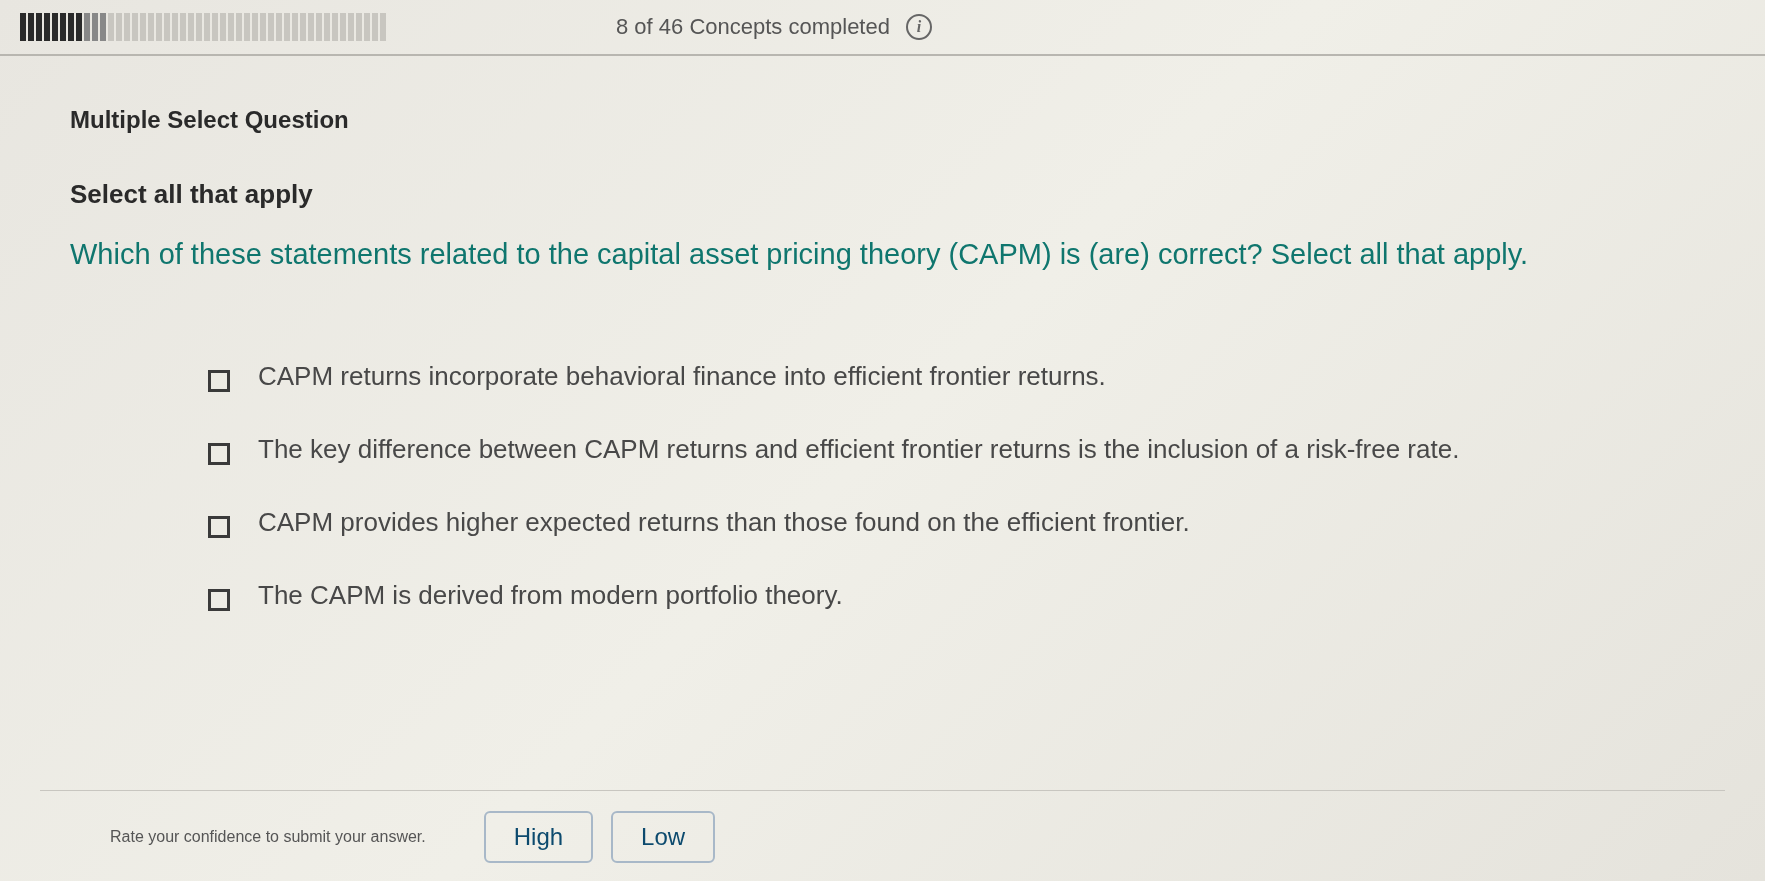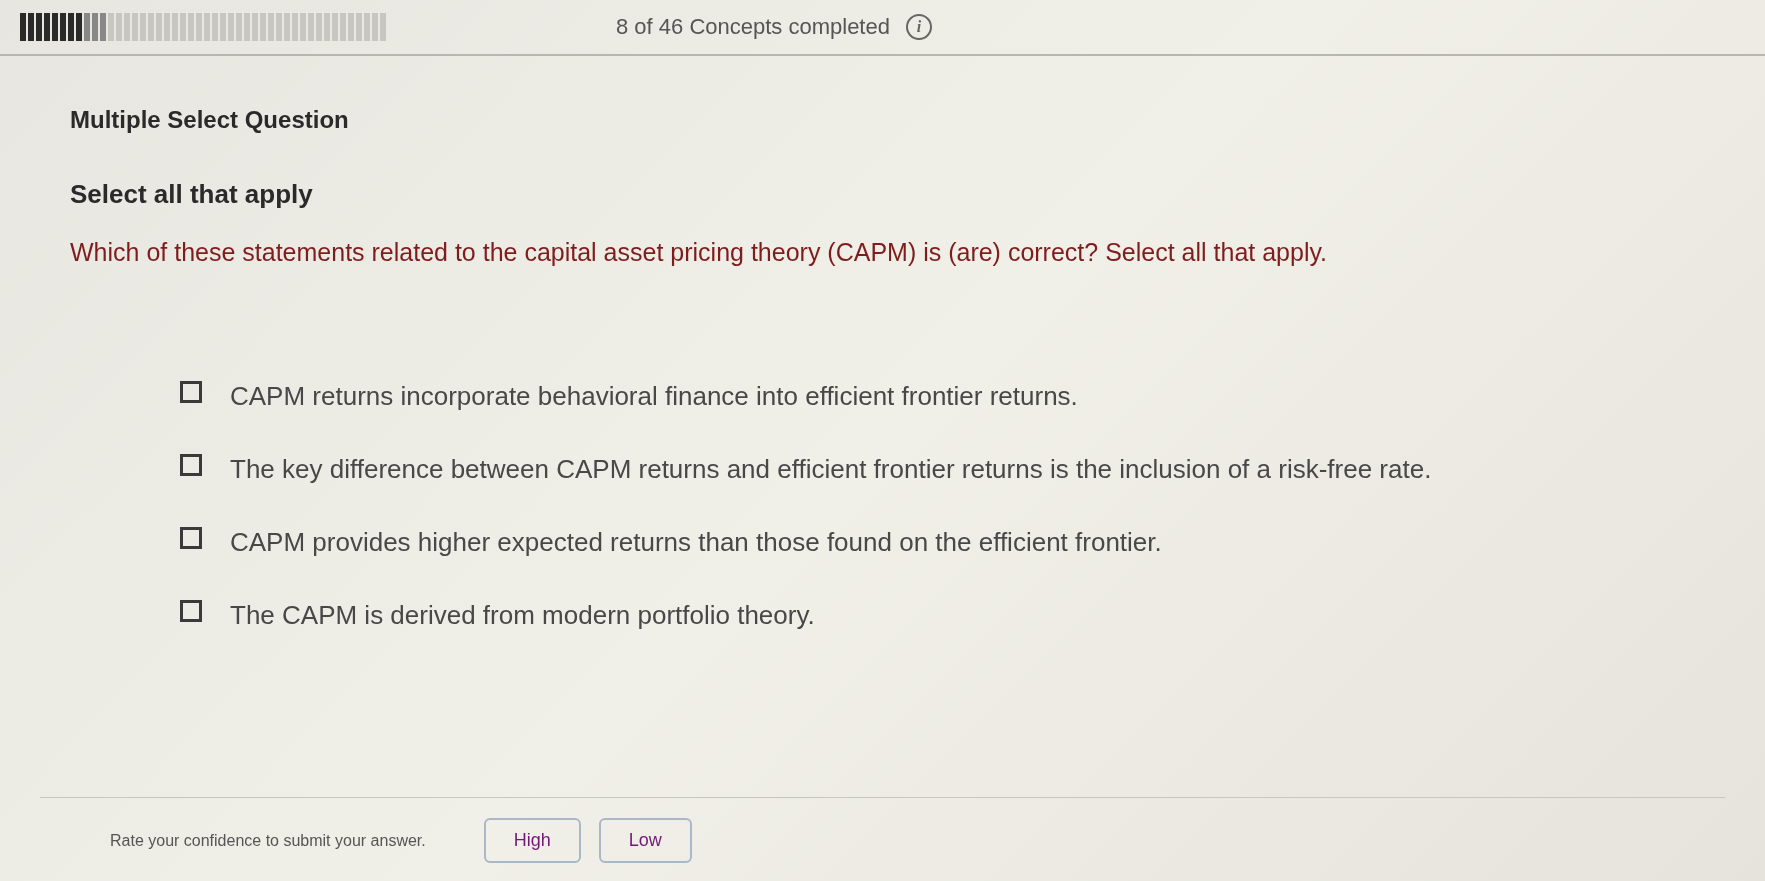--- a/index.html
+++ b/index.html
@@ -67,31 +67,32 @@
       color: #2a2a2a;
       margin-bottom: 45px;
     }
     .instruction {
       font-size: 26px;
       font-weight: bold;
       color: #2a2a2a;
       margin-bottom: 28px;
     }
     .question-text {
-      font-size: 25px;
-      color: #7f1d1d;
-      margin-bottom: 114px;
+      font-size: 29px;
+      color: #0f766e;
+      margin-bottom: 90px;
     }
     .options {
       padding-left: 110px;
     }
     .option {
       display: flex;
-      align-items: flex-start;
+      align-items: flex-end;
       margin-bottom: 42px;
+      margin-left: 28px;
     }
     .checkbox {
       width: 22px;
       height: 22px;
       border: 3px solid #3a3a3a;
       margin-right: 28px;
       flex-shrink: 0;
       background: transparent;
     }
     .option-text {
@@ -113,22 +114,22 @@
       font-size: 16px;
       color: #555;
       margin-right: 40px;
     }
     .confidence-btn {
       padding: 10px 28px;
       margin-left: 18px;
       border: 2px solid #a8b8c8;
       border-radius: 6px;
       background: transparent;
-      color: #701a75;
-      font-size: 18px;
+      color: #0c4a6e;
+      font-size: 24px;
       cursor: pointer;
     }
   </style>
 </head>
 <body>
 
 <div class="header-bar">
   <div class="progress-ticks">
     <div class="tick"></div>
     <div class="tick"></div>

